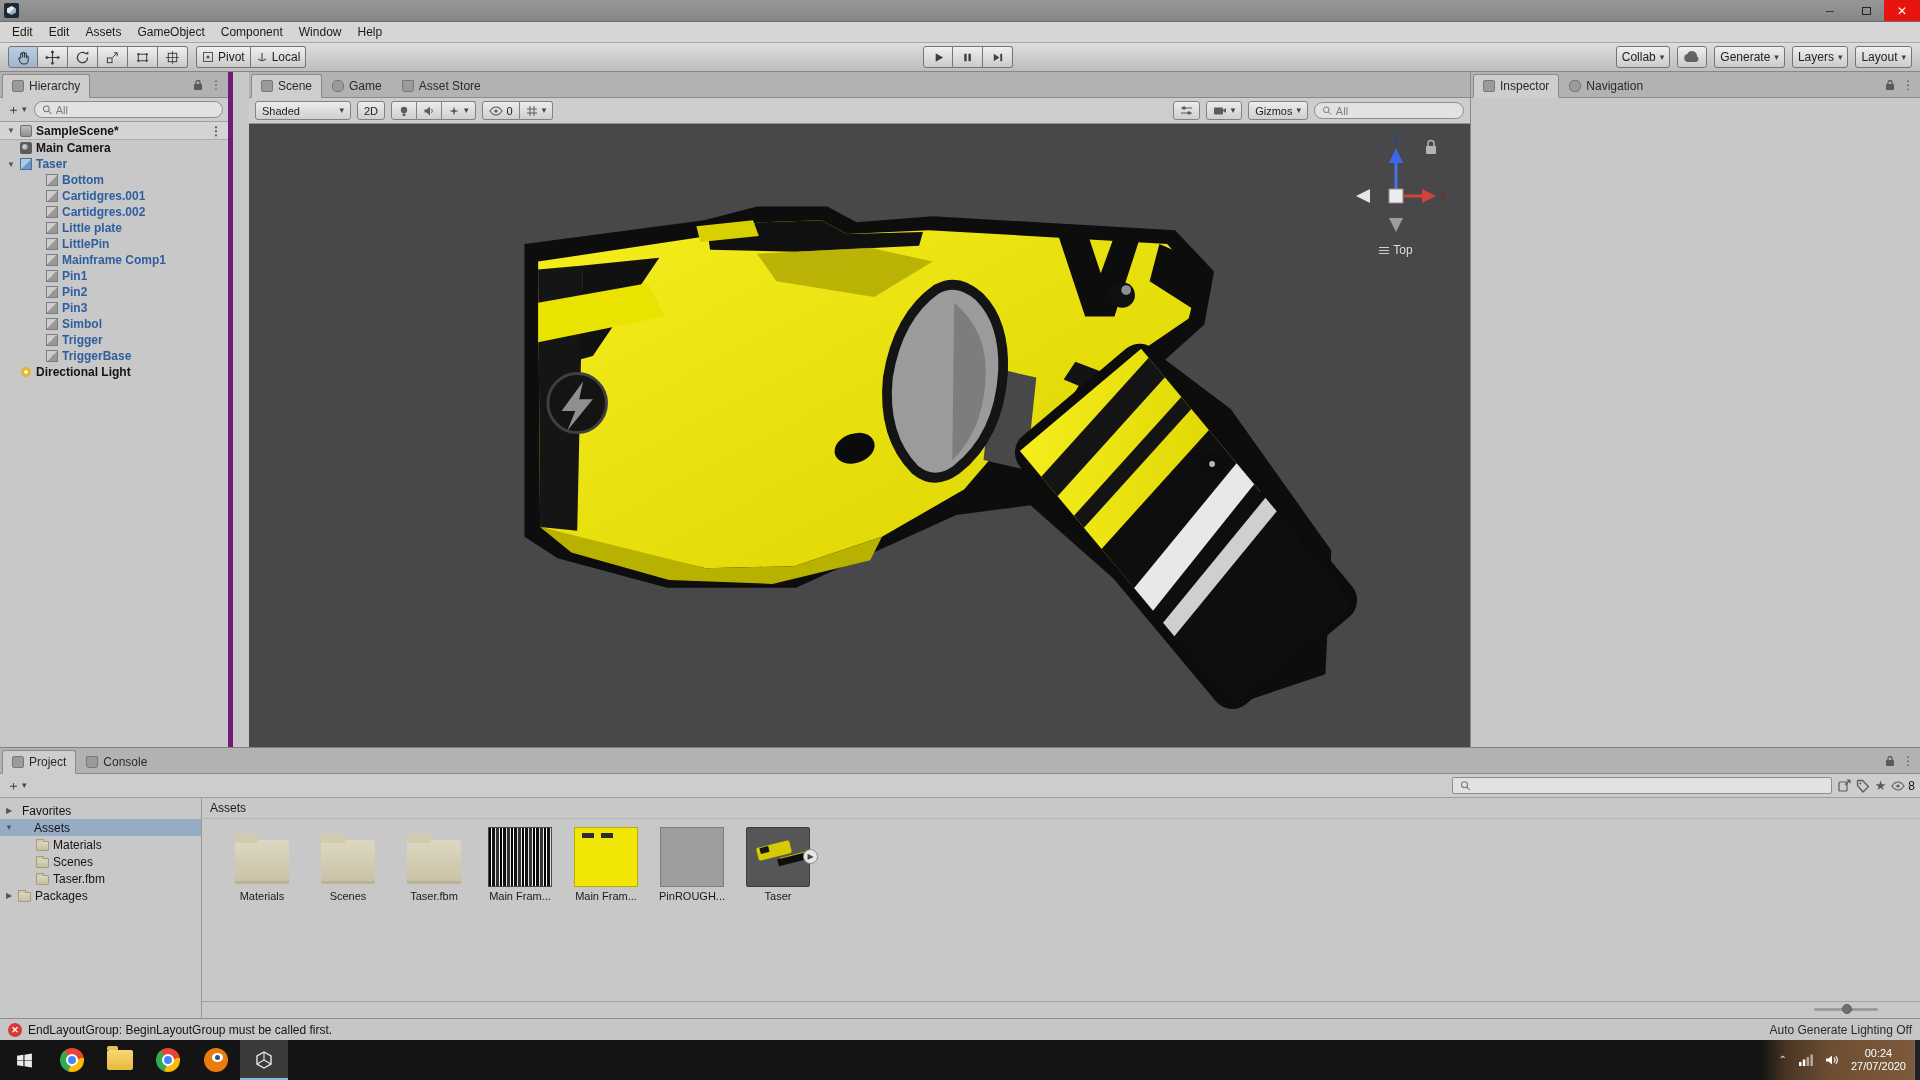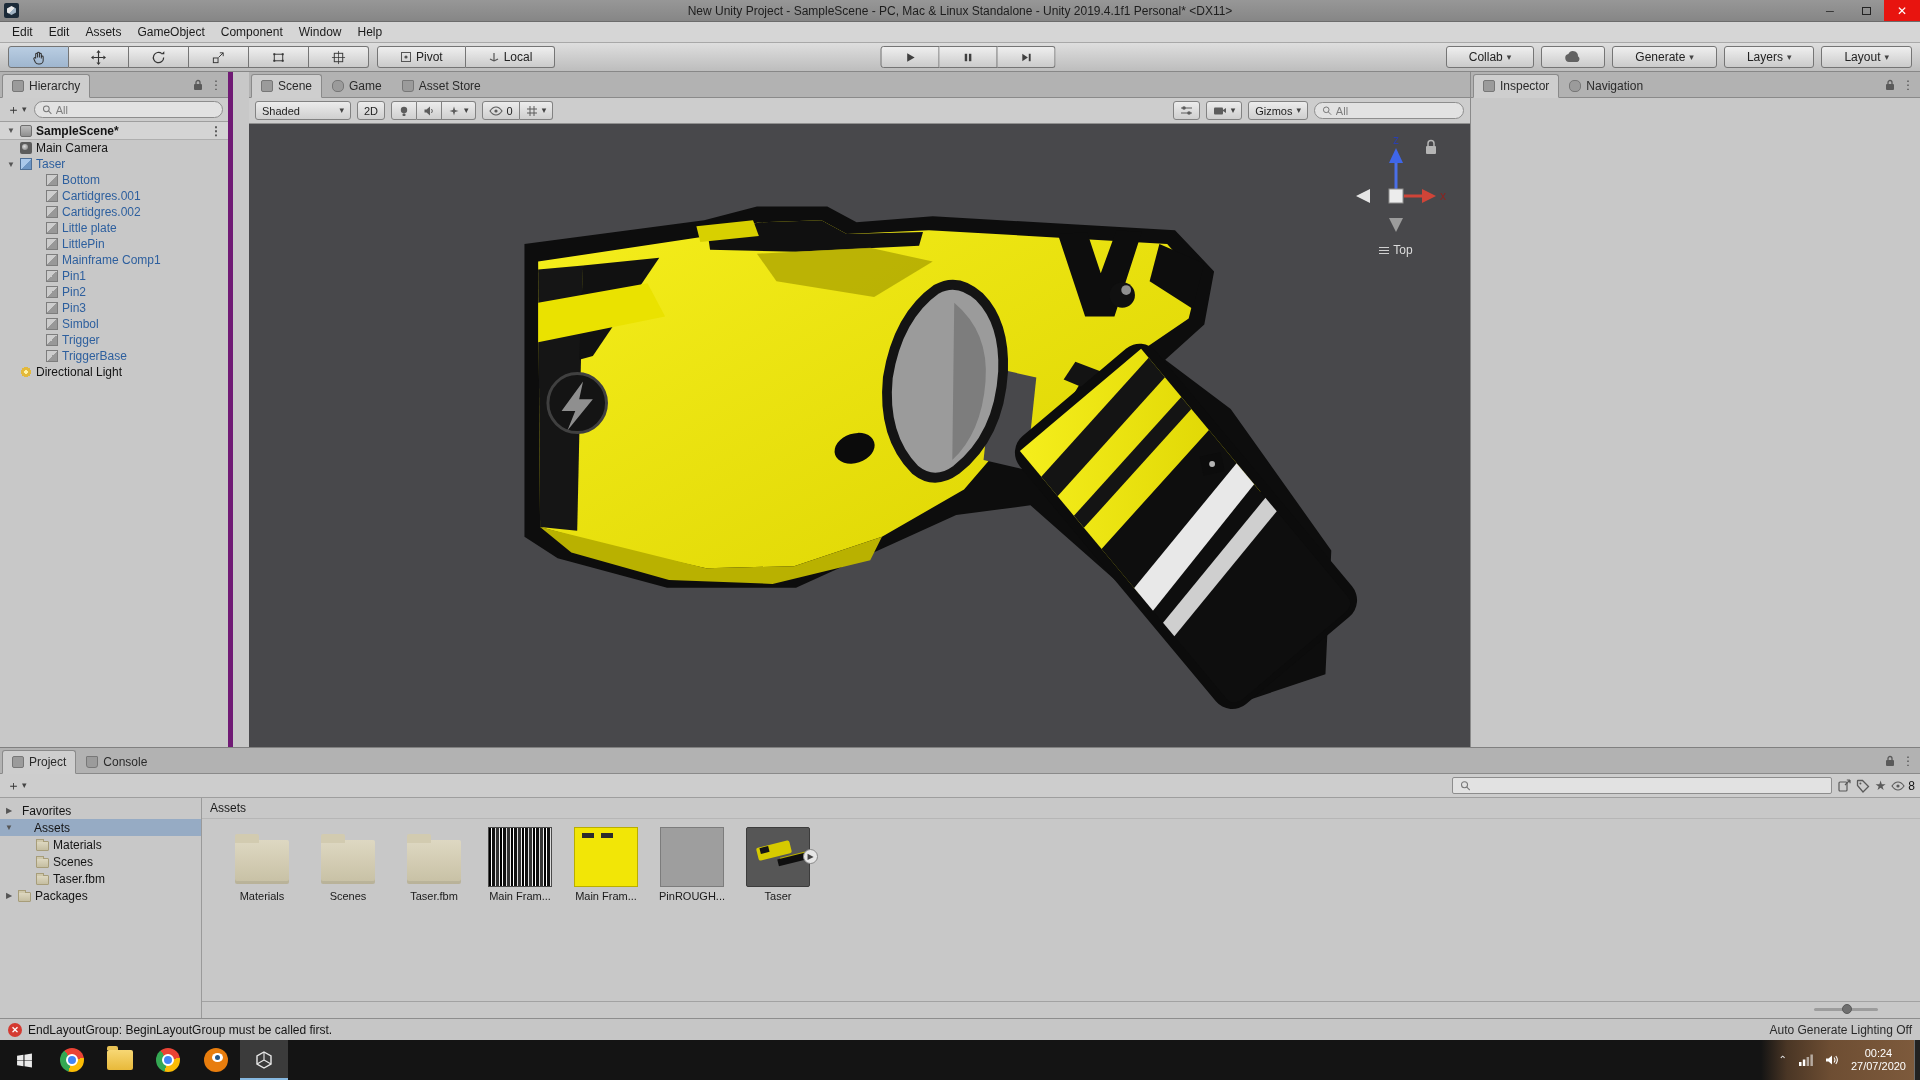--- a/index.html
+++ b/index.html
@@ -17,21 +17,21 @@
   .win-btn .maxbox{width:9px;height:8px;border:1px solid #222;display:block;}
   .win-btn.close{background:#e8140f;color:#fff;font-size:12px;}
 
   
   .menubar{height:21px;background:#d6d6d6;border-bottom:1px solid #a8a8a8;display:flex;align-items:center;padding-left:4px;}
   .menu-item{padding:0 8px;line-height:20px;color:#1a1a1a;}
 
   
   .toolbar{height:29px;background:linear-gradient(#dedede,#bdbdbd);border-bottom:1px solid #878787;position:relative;display:flex;align-items:center;}
   .tgroup{display:flex;margin-left:8px;height:22px;}
-  .tbtn{height:22px;min-width:30px;padding:0 22px;border:1px solid #757575;border-left:none;background:linear-gradient(#efefef,#cbcbcb);display:flex;align-items:center;justify-content:center;gap:4px;font-size:12px;color:#222;}
+  .tbtn{height:22px;min-width:30px;padding:0 5px;border:1px solid #757575;border-left:none;background:linear-gradient(#efefef,#cbcbcb);display:flex;align-items:center;justify-content:center;gap:4px;font-size:12px;color:#222;}
   .tgroup .tbtn:first-child{border-left:1px solid #757575;border-radius:3px 0 0 3px;}
   .tgroup .tbtn:last-child{border-radius:0 3px 3px 0;}
   .tbtn.solo{border-left:1px solid #757575;border-radius:3px;}
   .tbtn.active{background:linear-gradient(#b9cde2,#9fb6cf);}
   .transport{position:absolute;left:50%;transform:translateX(-50%);display:flex;height:22px;}
   .rightcluster{position:absolute;right:8px;display:flex;gap:7px;align-items:center;height:22px;}
   .caret{font-size:9px;color:#444;line-height:1;}
   .ico{display:inline-block;vertical-align:middle;}
 
   
@@ -49,21 +49,21 @@
 
   
   .hierarchy{width:233px;border-right:5px solid #701a75;display:flex;flex-direction:column;background:#c8c8c8;}
   .panel-toolbar{height:24px;background:#cdcdcd;border-bottom:1px solid #9e9e9e;display:flex;align-items:center;padding:0 5px;gap:5px;flex:0 0 auto;}
   .plusbtn{display:flex;align-items:center;gap:2px;color:#333;font-size:13px;padding:0 2px;}
   .search-pill{flex:1;height:17px;border:1px solid #8d8d8d;border-radius:9px;background:#e2e2e2;display:flex;align-items:center;padding:0 7px;gap:4px;min-width:0;}
   .search-pill input{border:none;background:transparent;outline:none;font-size:11px;width:100%;color:#333;font-family:"Liberation Sans",sans-serif;}
   .search-pill input::placeholder{color:#7d7d7d;}
   .scene-header{height:18px;background:#d4d4d4;border-bottom:1px solid #aeaeae;display:flex;align-items:center;padding:0 6px 0 6px;gap:4px;font-weight:bold;}
   .fold{width:10px;font-size:8px;color:#555;text-align:center;flex:0 0 auto;}
-  .tree{flex:1;overflow:hidden;}
+  .tree{flex:1;overflow:hidden;font-weight:bold;}
   .trow{height:16px;display:flex;align-items:center;gap:4px;padding-right:4px;}
   .trow.lvl-1{padding-left:18px;}
   .trow.lvl-2{padding-left:44px;}
   .trow .fold{width:10px;margin-left:-12px;}
   .tico{width:12px;height:12px;flex:0 0 auto;}
   .ico-cube{background:linear-gradient(135deg,#cdcdcd 50%,#989898 50%);border:1px solid #7d7d7d;}
   .ico-prefab{background:linear-gradient(135deg,#aac8ea 50%,#6e96c4 50%);border:1px solid #4e6f96;}
   .ico-camera{background:#5c5c5c;border-radius:2px;position:relative;}
   .ico-camera::before{content:"";position:absolute;left:2px;top:2px;width:6px;height:6px;border-radius:50%;background:radial-gradient(circle at 40% 40%,#ddd,#777);}
   .ico-light{background:radial-gradient(circle,#fff3a8 0 2px,#e3b93c 2px 5px,rgba(0,0,0,0) 5px);}
@@ -147,21 +147,20 @@
   .show-desktop{width:6px;border-left:1px solid rgba(255,255,255,.35);background:rgba(255,255,255,.06);}
   .chev-up{font-size:10px;color:#eee;transform:translateY(-1px);}
 </style>
 </head>
 <body>
 
 <div class="screen">
 
   <div class="titlebar">
     <div class="app-icon"></div>
-    <div class="win-title">New Unity Project - SampleScene - PC, Mac &amp; Linux Standalone - Unity 2019.4.1f1 Personal* &lt;DX11&gt;</div>
     <div class="win-controls">
       <div class="win-btn">─</div>
       <div class="win-btn">
           <span class="maxbox"></span>
         </div>
       <div class="win-btn close">✕</div>
     </div>
   </div>
 
   <div class="menubar">

